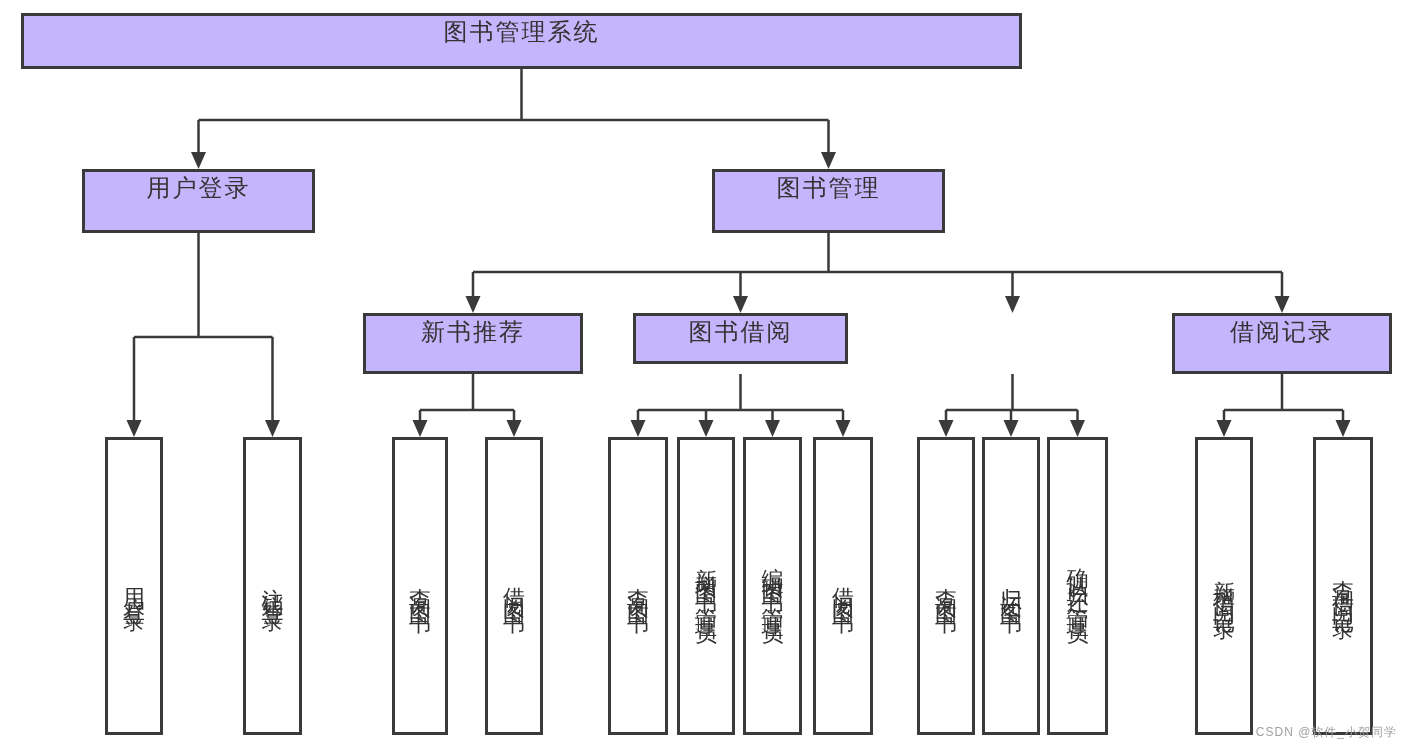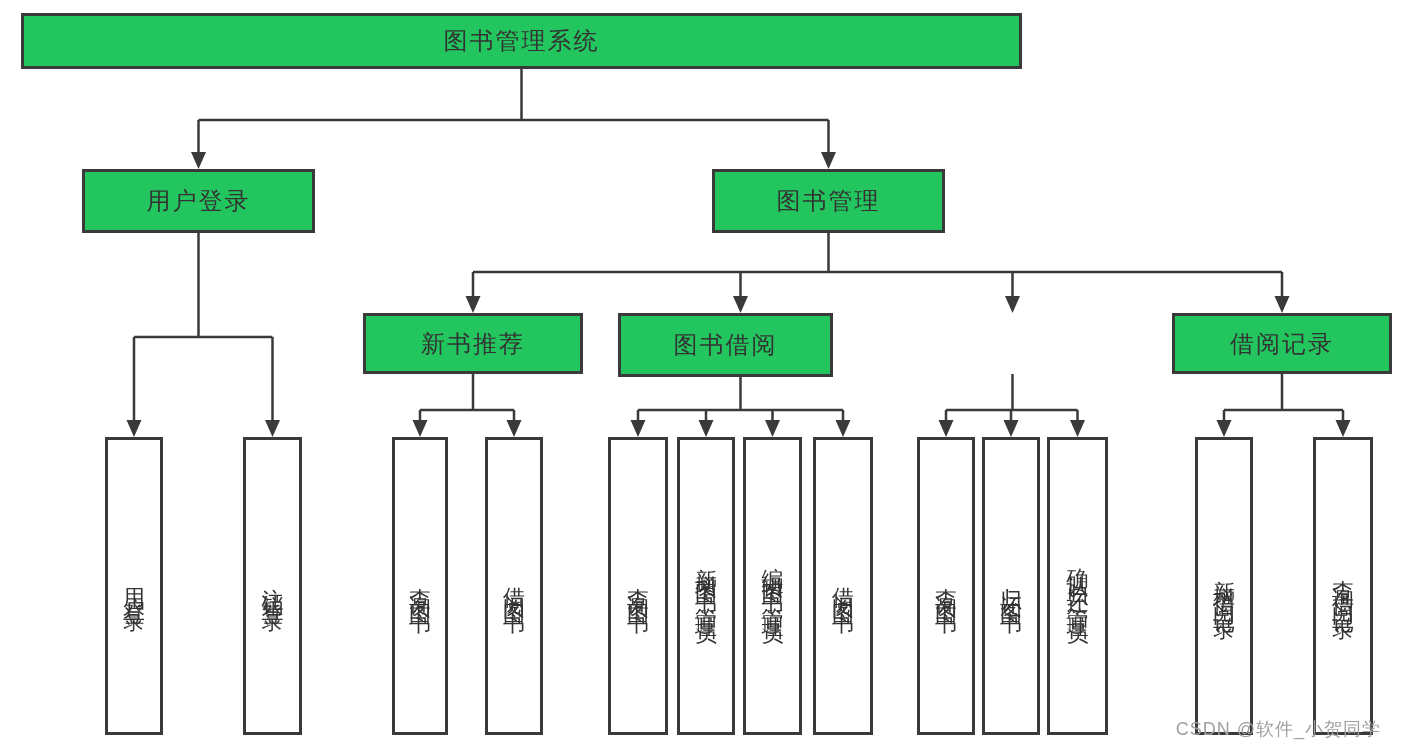--- a/index.html
+++ b/index.html
@@ -10,23 +10,23 @@
   }
   *{margin:0;padding:0;box-sizing:border-box;}
   html,body{width:1405px;height:747px;background:var(--bg);overflow:hidden;}
   body{font-family:"Liberation Sans","DejaVu Sans",sans-serif;}
   .canvas{position:relative;width:1405px;height:747px;background:var(--bg);}
   .wires{position:absolute;left:0;top:0;width:1405px;height:747px;pointer-events:none;}
   .wire{fill:none;stroke:var(--line);stroke-width:2.5;}
   .arrow{fill:var(--line);stroke:none;}
   .hbox{
     position:absolute;
-    background:#22c55e;
+    background:#c4b5fd;
     border:3px solid var(--line);
-    display:flex;align-items:center;justify-content:center;
+    display:flex;justify-content:center;
     font-size:24px;color:var(--text);
     letter-spacing:2px;
     z-index:2;
   }
   .vbox{
     position:absolute;
     top:437px;height:298px;
     background:#fff;
     border:3px solid var(--line);
     display:flex;align-items:center;justify-content:center;
@@ -35,22 +35,22 @@
   .vbox span{
     writing-mode:vertical-rl;
     text-orientation:mixed;
     font-size:22px;color:var(--text);
     letter-spacing:8px;
     line-height:1;
     white-space:nowrap;
   }
   .watermark{
     position:absolute;
-    right:24px;bottom:6px;
-    font-size:18px;
+    right:8px;bottom:6px;
+    font-size:12px;
     color:var(--wm);
     letter-spacing:1px;
     z-index:3;
   }
 </style>
 </head>
 <body>
 
 <div class="canvas">
 
@@ -83,21 +83,21 @@
   <div class="hbox" style="left:82px;top:169px;width:233px;height:64px">
     <span>用户登录</span>
   </div>
   <div class="hbox" style="left:363px;top:313px;width:220px;height:61px">
     <span>新书推荐</span>
   </div>
 
   <div class="hbox" style="left:712px;top:169px;width:233px;height:64px">
     <span>图书管理</span>
   </div>
-  <div class="hbox" style="left:618px;top:313px;width:215px;height:64px">
+  <div class="hbox" style="left:633px;top:313px;width:215px;height:51px">
     <span>图书借阅</span>
   </div>
   <div class="hbox" style="left:1172px;top:313px;width:220px;height:61px">
     <span>借阅记录</span>
   </div>
 
   <div class="vbox" style="left:105px;width:58px">
     <span>用户登录</span>
   </div>
   <div class="vbox" style="left:243px;width:59px">

